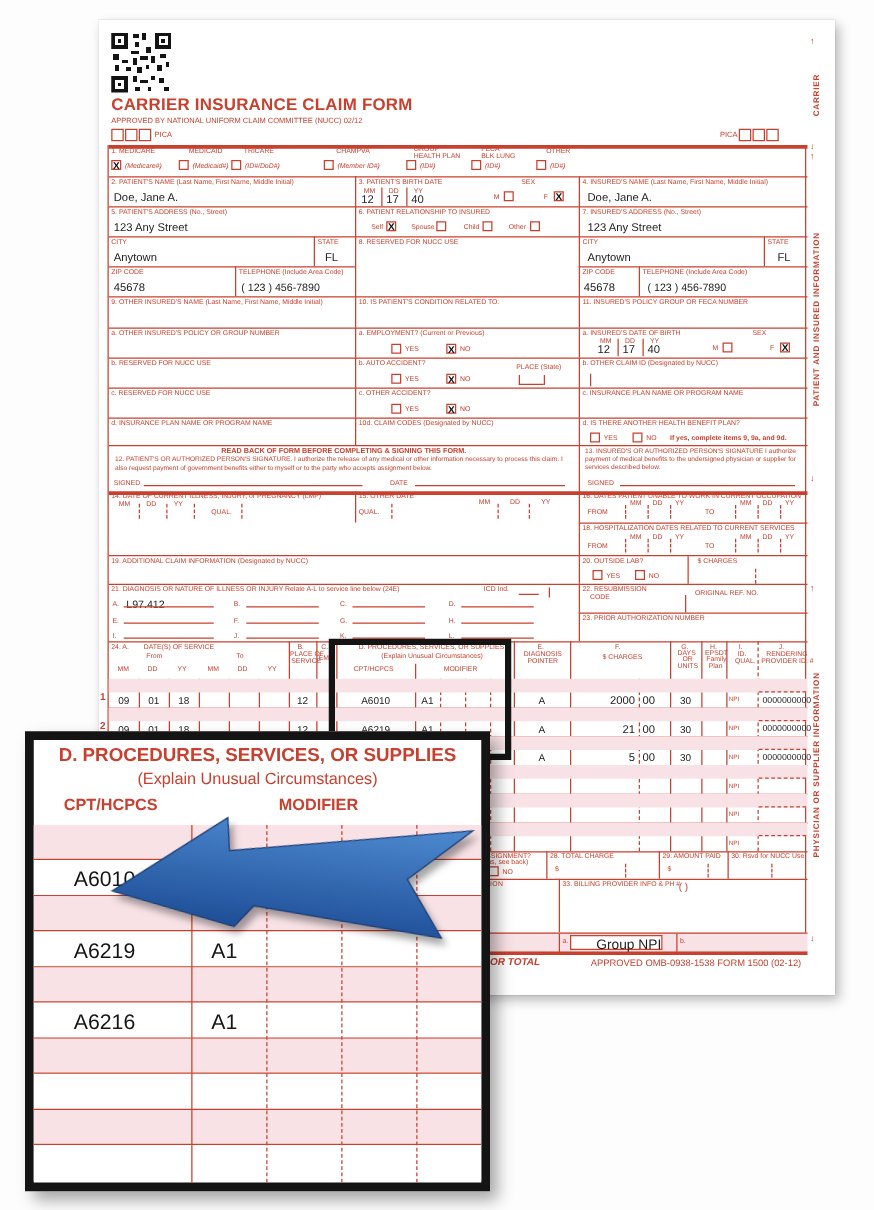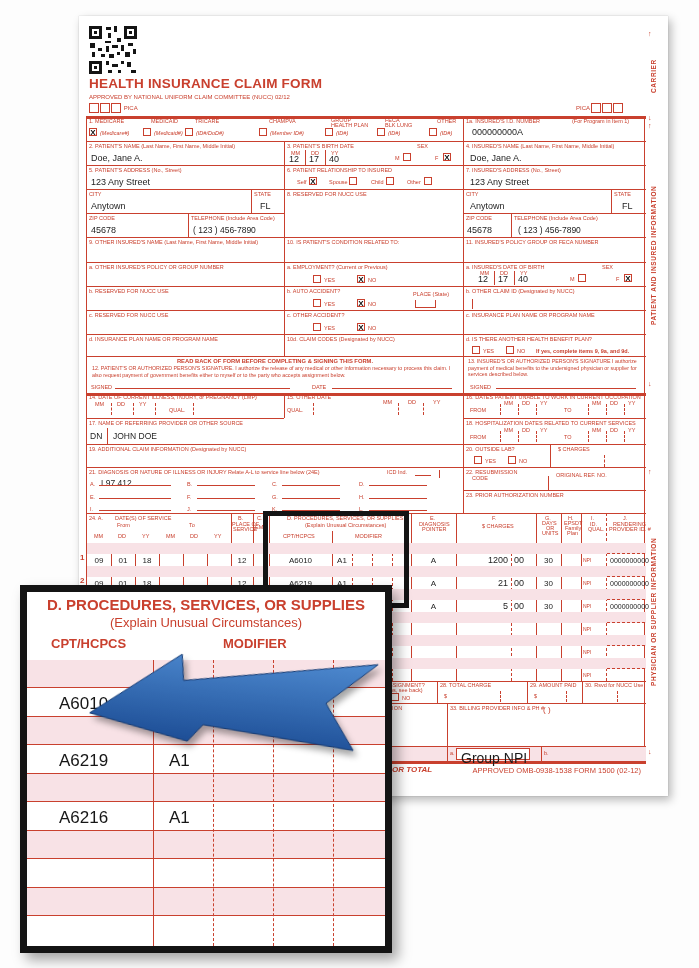--- a/index.html
+++ b/index.html
@@ -88,21 +88,21 @@
           <rect x="12" y="24" width="2" height="3"></rect>
       <rect x="16" y="26" width="4" height="2"></rect>
           <rect x="22" y="24" width="2" height="2"></rect>
           <rect x="26" y="25" width="3" height="3"></rect>
       <rect x="13" y="30" width="3" height="2"></rect>
           <rect x="20" y="30" width="2" height="2"></rect>
           <rect x="29" y="30" width="3" height="2"></rect>
     </g>
   </svg>
 
-  <div class="title">HEALTH INSURANCE CLAIM FORM</div>
+  <div class="title">CARRIER INSURANCE CLAIM FORM</div>
   <div class="subtitle">APPROVED BY NATIONAL UNIFORM CLAIM COMMITTEE (NUCC) 02/12</div>
   <div class="picaL"><span class="pbx"></span><span class="pbx"></span><span class="pbx"></span> <span>PICA</span></div>
   <div class="picaR"><span>PICA</span> <span class="pbx"></span><span class="pbx"></span><span class="pbx"></span></div>
 
   <span class="varr" style="top:14px">↑</span>
   <div class="vlab" style="top:22px;height:76px">CARRIER</div>
   <span class="varr" style="top:98px">↓</span>
   <span class="varr" style="top:106px">↑</span>
   <div class="vlab" style="top:114px;height:250px">PATIENT AND INSURED INFORMATION</div>
   <span class="varr" style="top:364px">↓</span>
@@ -136,25 +136,20 @@
       <span class="cb" style="left:172px;top:12px"></span>
       <span class="lblr s4" style="left:183px;top:14px;font-style:italic">(Member ID#)</span>
       <span class="cb" style="left:238px;top:12px"></span>
       <span class="lblr s4" style="left:249px;top:14px;font-style:italic">(ID#)</span>
       <span class="cb" style="left:290px;top:12px"></span>
       <span class="lblr s4" style="left:301px;top:14px;font-style:italic">(ID#)</span>
       <span class="cb" style="left:342px;top:12px"></span>
       <span class="lblr s4" style="left:353px;top:14px;font-style:italic">(ID#)</span>
     </div>
 
-    <div class="bx" style="left:376px;top:0;width:183px;height:25px;border-top:none">
-      <span class="lblr" style="left:2px;top:2px">1a. INSURED'S I.D. NUMBER</span>
-      <span class="lblr s4" style="left:108px;top:2px">(For Program in Item 1)</span>
-      <span class="v" style="left:8px;top:11px">000000000A</span>
-    </div>
 
     <div class="bx nl" style="left:0;top:25px;width:197px;height:24px">
       <span class="lblr" style="left:2px;top:1px">2. PATIENT'S NAME (Last Name, First Name, Middle Initial)</span>
       <span class="v" style="left:4px;top:11px">Doe, Jane A.</span>
     </div>
     <div class="bx" style="left:197px;top:25px;width:179px;height:24px">
       <span class="lblr" style="left:2px;top:1px">3. PATIENT'S BIRTH DATE</span>
       <span class="lblr s4" style="left:6px;top:8px">MM</span>
       <span class="lblr s4" style="left:26px;top:8px">DD</span>
       <span class="lblr s4" style="left:46px;top:8px">YY</span>
@@ -374,26 +369,20 @@
       <span class="lblr" style="left:6px;top:14px">FROM</span>
       <span class="lblr" style="left:100px;top:14px">TO</span>
       <span class="dv" style="left:36px;top:11px;height:11px"></span>
           <span class="dv" style="left:54px;top:11px;height:11px"></span>
           <span class="dv" style="left:72px;top:11px;height:11px"></span>
       <span class="dv" style="left:124px;top:11px;height:11px"></span>
           <span class="dv" style="left:142px;top:11px;height:11px"></span>
           <span class="dv" style="left:160px;top:11px;height:11px"></span>
     </div>
 
-    <div class="bx nl" style="left:0;top:302px;width:197px;height:26px">
-      <span class="lblr" style="left:2px;top:1px">17. NAME OF REFERRING PROVIDER OR OTHER SOURCE</span>
-      <span class="v" style="left:3px;top:12px;font-size:8.5px">DN</span>
-      <span class="sv" style="left:20px;top:9px;height:16px"></span>
-      <span class="v" style="left:26px;top:12px;font-size:8.5px">JOHN DOE</span>
-    </div>
     <div class="bx" style="left:376px;top:302px;width:183px;height:26px">
       <span class="lblr s4" style="left:2px;top:1px">18. HOSPITALIZATION DATES RELATED TO CURRENT SERVICES</span>
       <span class="lblr s4" style="left:40px;top:8px">MM</span>
           <span class="lblr s4" style="left:58px;top:8px">DD</span>
           <span class="lblr s4" style="left:76px;top:8px">YY</span>
       <span class="lblr s4" style="left:128px;top:8px">MM</span>
           <span class="lblr s4" style="left:146px;top:8px">DD</span>
           <span class="lblr s4" style="left:164px;top:8px">YY</span>
       <span class="lblr" style="left:6px;top:15px">FROM</span>
       <span class="lblr" style="left:100px;top:15px">TO</span>
@@ -525,21 +514,21 @@
       <div class="shade" style="top:427px"></div>
           <span class="ul" style="left:520px;top:437px;width:38px;border-bottom-style:dashed"></span>
       <span class="rn" style="top:437px">1</span>
       <span class="rv" style="left:0;top:440px;width:24px;text-align:center">09</span>
       <span class="rv" style="left:24px;top:440px;width:24px;text-align:center">01</span>
       <span class="rv" style="left:48px;top:440px;width:24px;text-align:center">18</span>
       <span class="rv" style="left:144px;top:440px;width:22px;text-align:center">12</span>
       <span class="rv" style="left:182px;top:440px;width:63px;text-align:center">A6010</span>
       <span class="rv" style="left:245px;top:440px;width:20px;text-align:center">A1</span>
       <span class="rv" style="left:324px;top:440px;width:45px;text-align:center">A</span>
-      <span class="rv" style="left:369px;top:439px;width:52px;text-align:right;font-size:9px">1200</span>
+      <span class="rv" style="left:369px;top:439px;width:52px;text-align:right;font-size:9px">2000</span>
       <span class="rv" style="left:427px;top:439px;font-size:9px">00</span>
       <span class="rv" style="left:449px;top:440px;width:25px;text-align:center">30</span>
       <span class="npi" style="top:441px">NPI</span>
       <span class="rv" style="left:523px;top:441px;font-size:7px">0000000000</span>
     </div>
     <div class="rl" style="top:450px"></div>
     <div>
       <div class="shade" style="top:450px"></div>
           <span class="ul" style="left:520px;top:460px;width:38px;border-bottom-style:dashed"></span>
       <span class="rn" style="top:460px">2</span>
@@ -622,21 +611,21 @@
       <span class="lblr" style="left:2px;top:1px">33. BILLING PROVIDER INFO &amp; PH #</span>
       <span class="lblr" style="left:95px;top:1px;font-size:8px">(        )</span>
     </div>
     <div style="position:absolute;left:173px;top:630px;width:386px;height:15px;background:var(--pink);border-top:1px solid var(--r)">
       <span class="lblr s4" style="left:2px;top:3px">a.</span>
       <span class="sv" style="left:94px;top:0;height:15px"></span>
       <span class="lblr s4" style="left:97px;top:3px">b.</span>
       <span class="sv" style="left:187px;top:0;height:15px"></span>
       <span class="lblr s4" style="left:190px;top:3px">a.</span>
       <span style="position:absolute;left:196px;top:1px;width:74px;height:12px;background:#fff;border:1px solid var(--r)">
-            <span style="position:absolute;left:4px;top:1px;font-size:14px;color:var(--ink)">Group NPI</span>
+            <span style="position:absolute;left:20px;top:1px;font-size:11px;color:var(--ink)">Group NPI</span>
           </span>
       <span class="sv" style="left:281px;top:0;height:15px"></span>
       <span class="lblr s4" style="left:284px;top:3px">b.</span>
     </div>
 
     <div class="callout"></div>
   </div>
 
   <div class="footP">OR TOTAL</div>
   <div class="footA">APPROVED OMB-0938-1538 FORM 1500 (02-12)</div>

